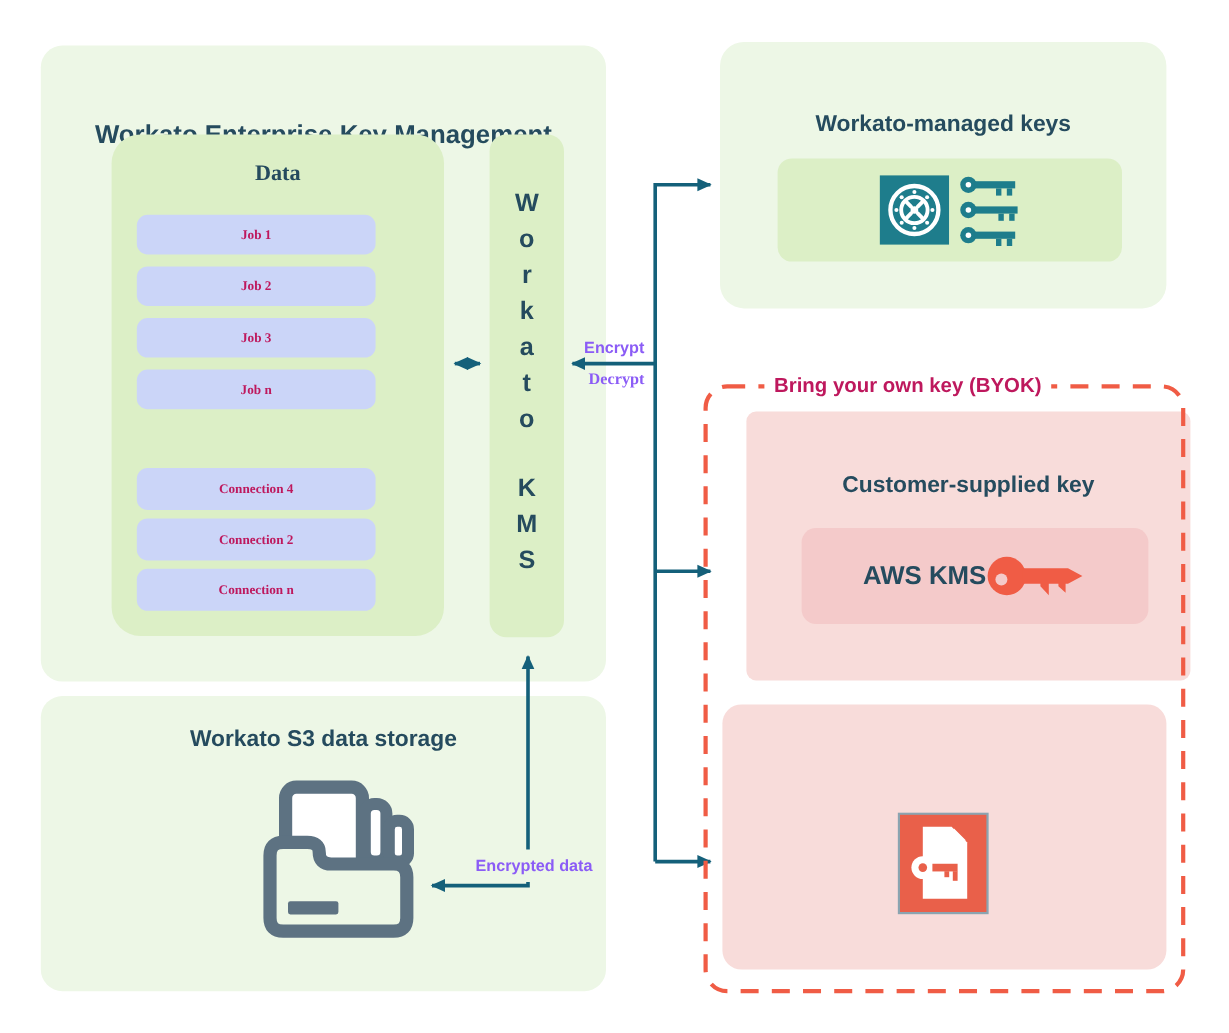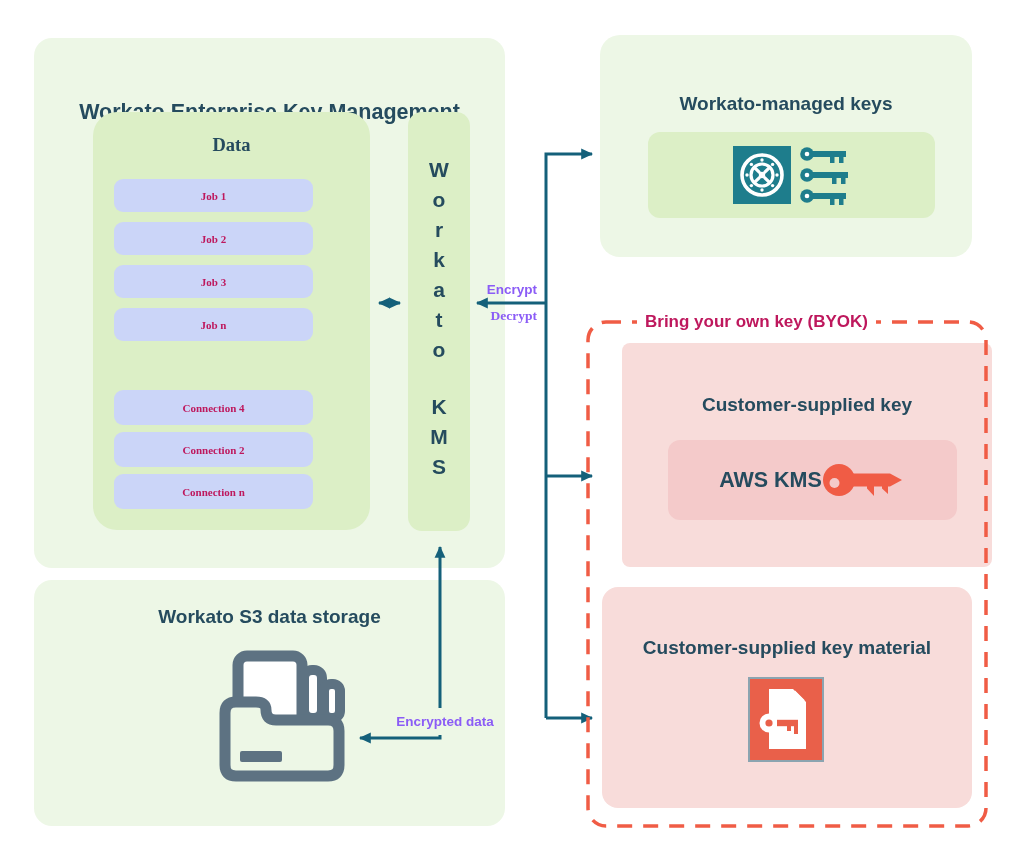--- a/index.html
+++ b/index.html
@@ -200,21 +200,20 @@
       <span class="aws-label">AWS KMS</span>
       <svg width="84" height="52" viewBox="0 0 84 52">
         <circle cx="17" cy="26" r="16" fill="#f05c45"></circle>
         <path d="M30,19.5 L68,19.5 L80,26 L68,32.5 L66,32.5 L66,40 L60,34.5 L60,32.5 L52,32.5 L52,42 L45,34.5 L45,32.5 L30,32.5 Z" fill="#f05c45"></path>
         <circle cx="12.5" cy="29" r="5" fill="#f4caca"></circle>
       </svg>
     </div>
   </div>
 
   <div class="panel pink-light panel-cmat">
-    <div class="heading title-sub title-cmat">Customer-supplied key material</div>
     <div class="doc-icon-wrap">
       <svg width="76" height="85" viewBox="0 0 76 85">
         <rect x="1" y="1" width="74" height="83" fill="#e9604a" stroke="#8ba4b0" stroke-width="2"></rect>
         <path d="M21,12 H45 L58,25 V72 H21 Z" fill="#ffffff"></path>
         <path d="M47,13.5 L57,23.5 L47,23.5 Z" fill="#ffffff"></path>
         <circle cx="21" cy="46" r="9.5" fill="#ffffff"></circle>
         <circle cx="21" cy="46" r="3.6" fill="#e9604a"></circle>
         <g fill="#e9604a">
           <rect x="29" y="42.8" width="21" height="6.4"></rect>
           <rect x="39" y="49" width="4" height="5"></rect>

